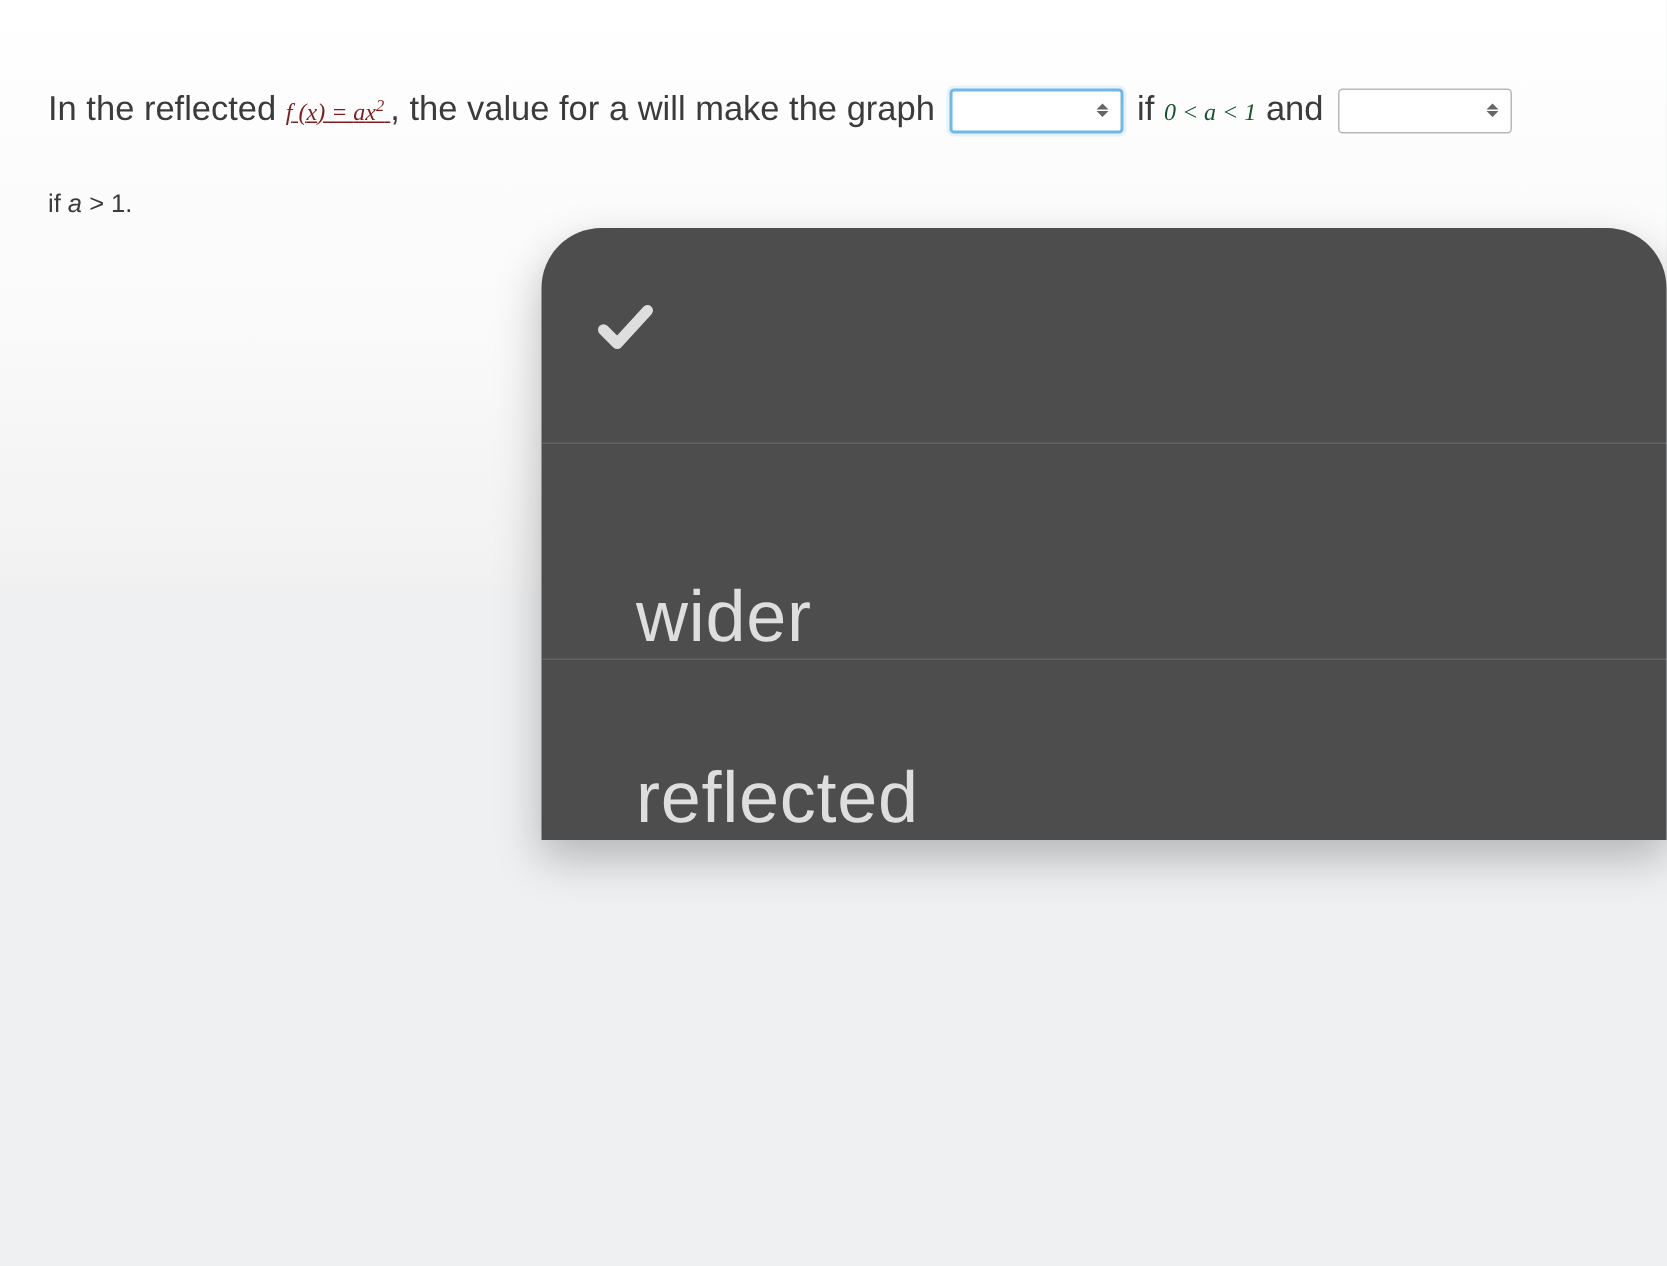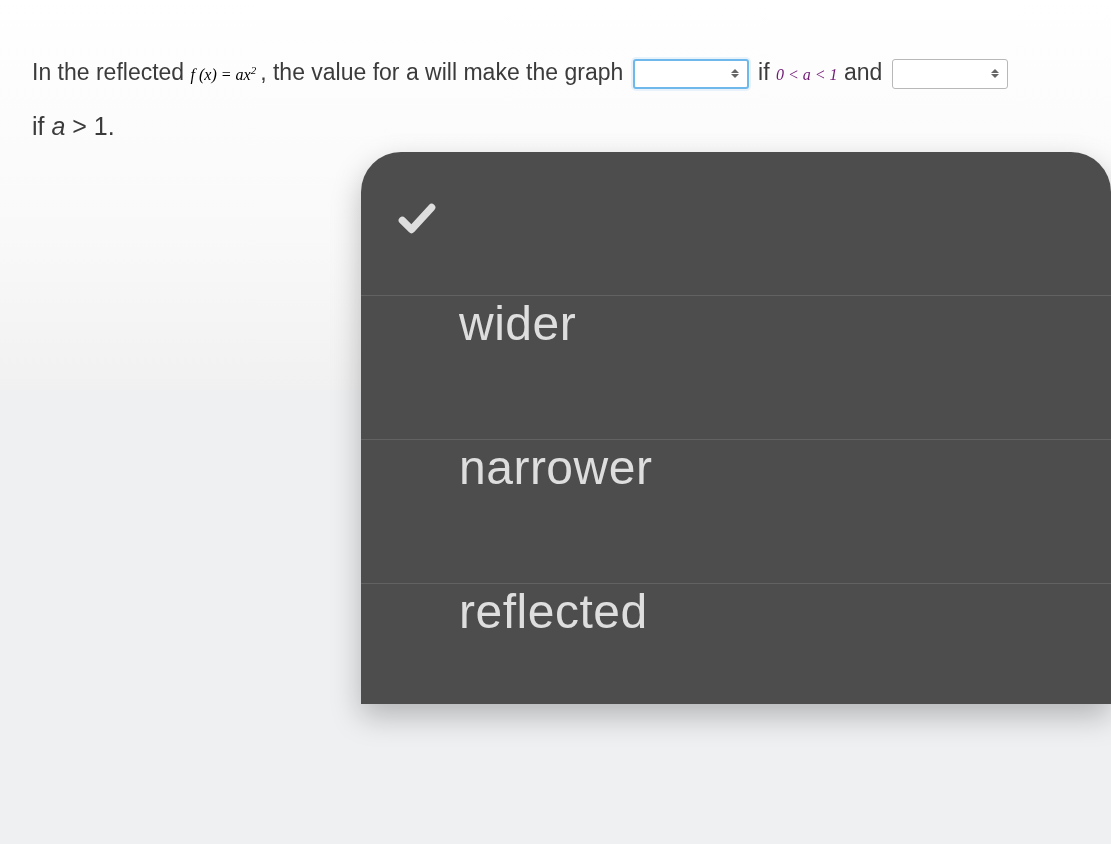--- a/index.html
+++ b/index.html
@@ -25,34 +25,35 @@
     top: 54px;
     width: 1060px;
     font-size: 23px;
     color: #3b3b3b;
     line-height: 1.6;
   }
   .question .math {
     font-family: "Times New Roman", Times, serif;
     font-style: italic;
     font-size: 16px;
-    color: #000000;
+    color: #7f1d1d;
+    text-decoration: underline;
   }
   .question .math-sub {
     font-family: "Times New Roman", Times, serif;
     font-style: italic;
     font-size: 16px;
-    color: #701a75;
+    color: #14532d;
   }
   .question .sup { font-size: 11px; vertical-align: super; }
   .second-row {
     position: absolute;
     left: 32px;
-    top: 112px;
-    font-size: 25px;
+    top: 126px;
+    font-size: 17px;
     color: #3b3b3b;
   }
 
   .dropdown-closed {
     display: inline-block;
     width: 116px;
     height: 30px;
     border: 1px solid #b8b8b8;
     border-radius: 3px;
     background: #fff;
@@ -92,22 +93,22 @@
     background: #4d4d4e;
     border-top-left-radius: 40px;
     border-top-right-radius: 40px;
     overflow: hidden;
     box-shadow: 0 12px 30px rgba(0,0,0,0.25);
   }
   .picker-item {
     height: 144px;
     border-bottom: 1px solid rgba(255,255,255,0.12);
     display: flex;
-    align-items: flex-start;
-    padding-left: 98px;
+    align-items: flex-end;
+    padding-left: 63px;
     color: #dedede;
     font-size: 48px;
     font-weight: 400;
     letter-spacing: 0.5px;
     position: relative;
   }
   .picker-item:last-child { border-bottom: none; }
   .picker-item.selected {
     
   }
@@ -155,19 +156,16 @@
     <span class="check">
       <svg viewBox="0 0 24 24" fill="none" stroke="#dedede" stroke-width="4" stroke-linecap="round" stroke-linejoin="round">
         <polyline points="4,13 9,18 20,6"></polyline>
       </svg>
     </span>
     <span></span>
   </div>
   <div class="picker-item">
     <span>wider</span>
   </div>
-  <div class="picker-item">
-    <span>narrower</span>
-  </div>
   <div class="picker-item" style="border-bottom:none; height:120px;">
     <span>reflected</span>
   </div>
 </div>
 
 </body></html>

